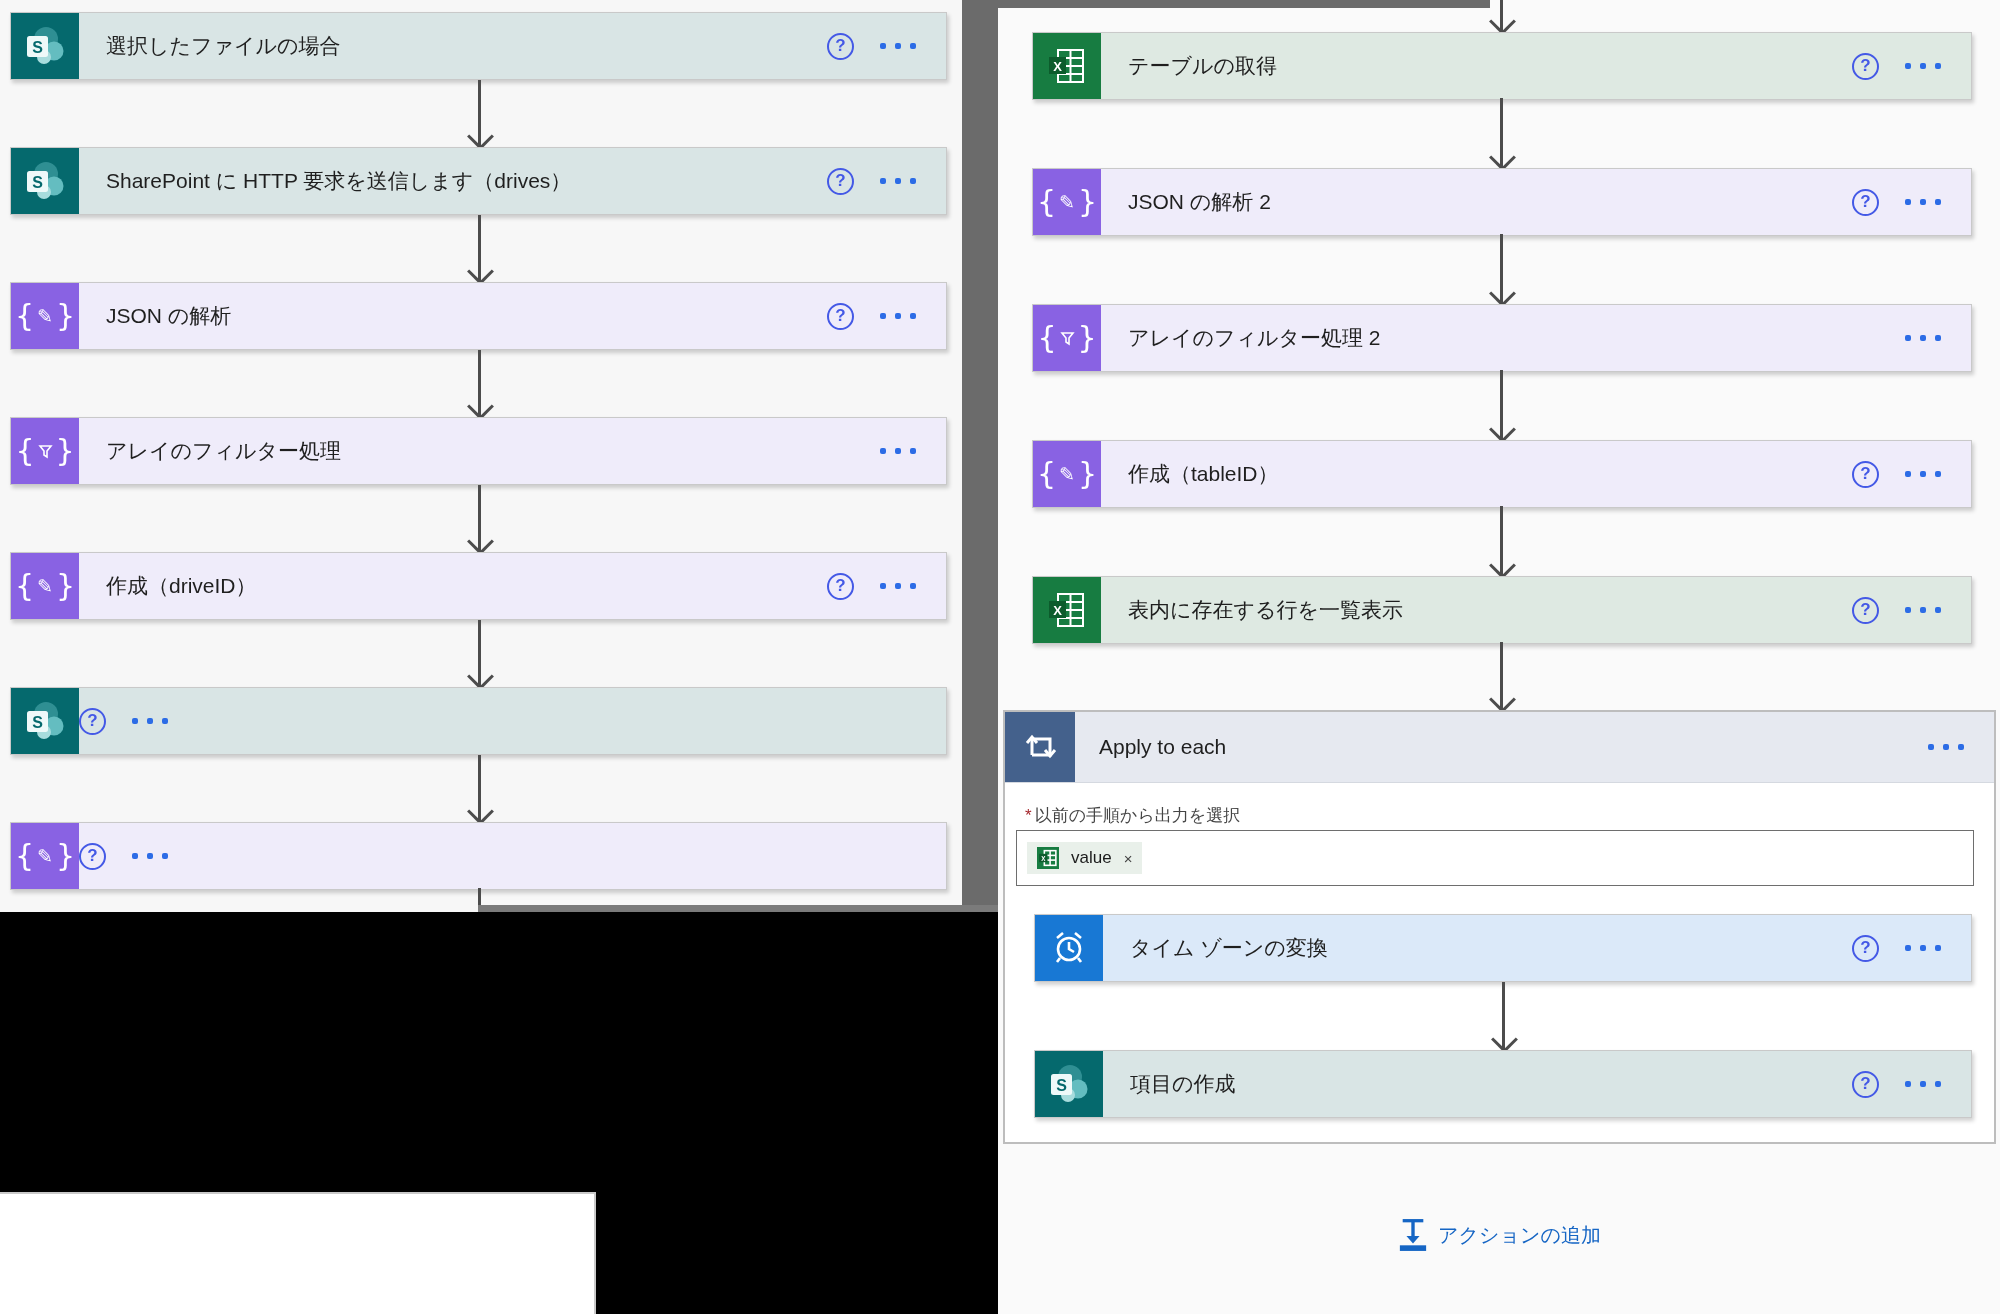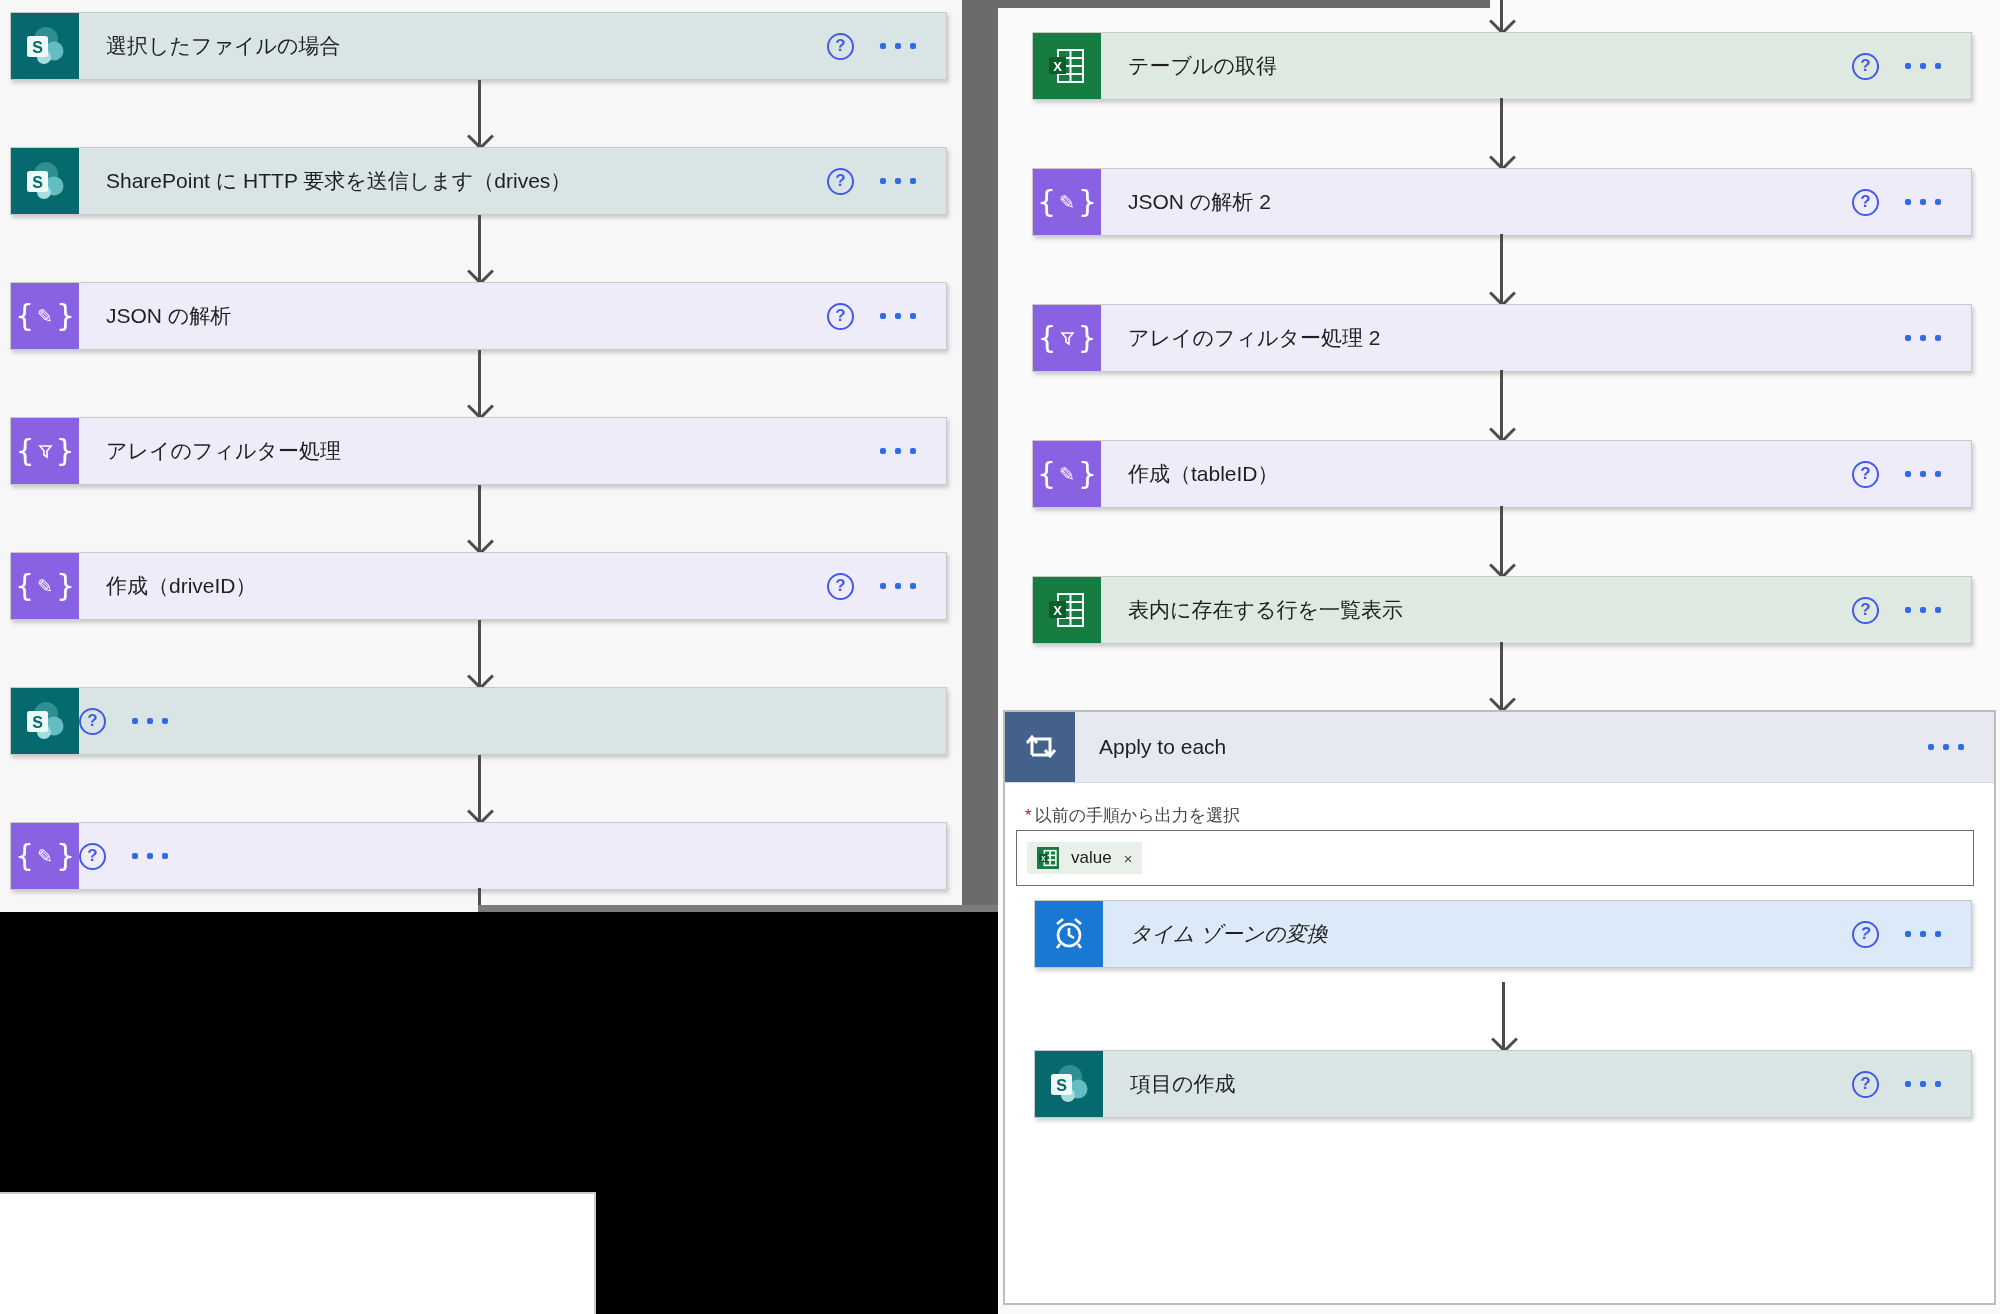--- a/index.html
+++ b/index.html
@@ -36,21 +36,21 @@
   .braces{color:#fff;display:flex;align-items:center;gap:3px;}
   .braces .br{font-size:30px;font-family:"DejaVu Sans",sans-serif;line-height:1;}
   .braces .mid{font-size:19px;line-height:1;}
 
   
   .flow-arrow{position:absolute;width:3px;background:#4c4c4c;}
   .flow-arrow::after{content:"";position:absolute;bottom:1px;left:50%;margin-left:-9px;width:16px;height:16px;
         border-right:3px solid #4c4c4c;border-bottom:3px solid #4c4c4c;transform:rotate(45deg);}
 
   
-  .apply{position:absolute;left:1003px;top:710px;width:993px;height:595px;background:#fff;
+  .apply{position:absolute;left:1003px;top:710px;width:993px;height:434px;background:#fff;
          border:2px solid #bdbdbd;box-sizing:border-box;}
   .apply-header{display:flex;align-items:stretch;height:70px;background:#e6e9f0;border-bottom:1px solid #d5d9e0;}
   .apply-header .ic{width:70px;flex:none;display:flex;align-items:center;justify-content:center;background:#44618c;}
   .apply-header .ttl{flex:1;display:flex;align-items:center;padding-left:24px;font-size:21px;color:#1f1f1f;}
   .fld-label{position:absolute;left:20px;top:92px;font-size:17px;color:#454545;text-align:right;}
   .req{color:#a4262c;margin-right:3px;}
   .fld{position:absolute;left:11px;top:118px;width:958px;height:56px;background:#fff;border:1px solid #6e6e6e;
        box-sizing:border-box;display:flex;align-items:center;padding-left:10px;}
   .token{display:inline-flex;align-items:center;gap:12px;background:#e9f0ea;padding:5px 10px;}
   .token .tlbl{font-size:17px;color:#1c1c1c;}
@@ -365,21 +365,21 @@
               <line x1="25" y1="7" x2="25" y2="35"></line>
             </g>
             <rect x="4" y="13" width="16" height="16" fill="#0c5c2c"></rect>
             <text x="12" y="26" text-anchor="middle" font-size="12" font-weight="bold" fill="#fff">X</text>
           </svg>
         <span class="tlbl">value</span>
         <span class="tx">×</span>
       </span>
     </div>
 
-    <div class="step t-ck inner-step" style="top:188px;font-style:italic;">
+    <div class="step t-ck inner-step" style="top:202px;">
       <div class="ic">
         <svg width="40" height="40" viewBox="0 0 40 40" fill="none" stroke="#fff" stroke-width="2.6">
           <circle cx="20" cy="21" r="11"></circle>
           <path d="M20 14 V21 L25 24"></path>
           <path d="M8 10 L14 5"></path>
             <path d="M32 10 L26 5"></path>
           <path d="M11 30 L8 34"></path>
             <path d="M29 30 L32 34"></path>
         </svg>
       </div>
@@ -410,15 +410,26 @@
       <div class="acts">
         <span class="qmark">?</span>
         <span class="dots">
             <i></i>
             <i></i>
             <i></i>
           </span>
       </div>
     </div>
 
+    <div class="add-action">
+      <svg width="30" height="36" viewBox="0 0 32 38">
+        <g fill="#1565c4">
+          <rect x="5" y="2" width="22" height="3.5"></rect>
+          <rect x="14.2" y="5" width="3.6" height="16"></rect>
+          <path d="M16 28 L9 20 H23 Z"></path>
+          <rect x="2" y="30" width="28" height="6"></rect>
+        </g>
+      </svg>
+      <span class="albl">アクションの追加</span>
+    </div>
   </div>
 
 </div>
 
 </body></html>

